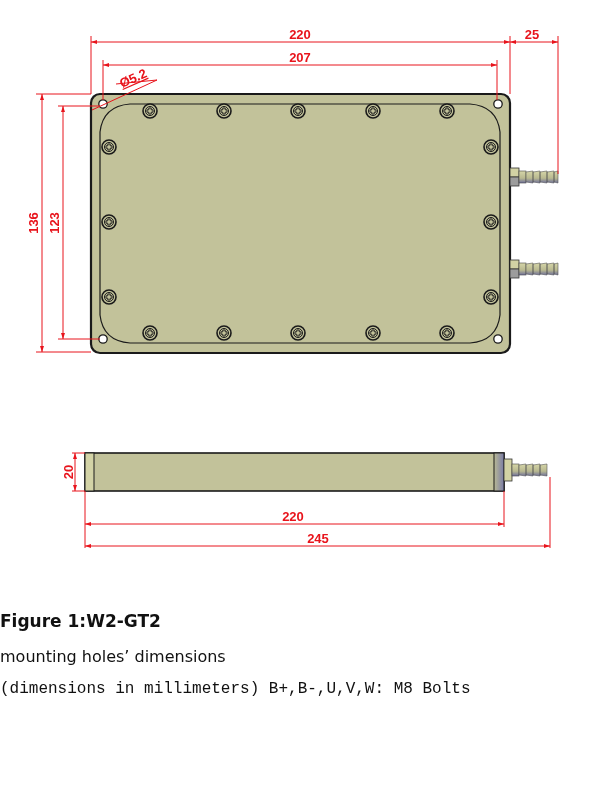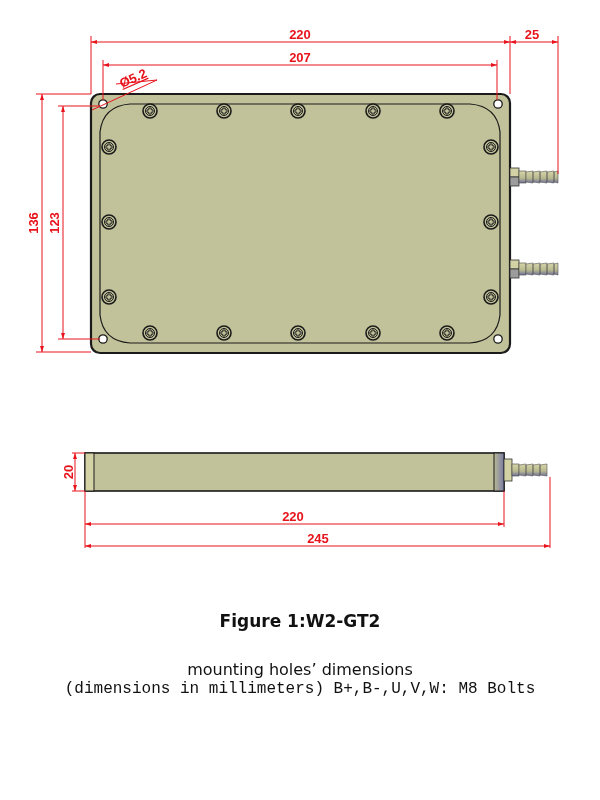--- a/index.html
+++ b/index.html
@@ -1,21 +1,21 @@
 <!DOCTYPE html>
 <html><head>
   <meta charset="utf-8">
   <style>
     html, body { margin: 0; padding: 0; background: #ffffff; }
     body { width: 600px; height: 800px; position: relative; overflow: hidden; font-family: "DejaVu Sans", sans-serif; }
     svg.drawing { position: absolute; left: 0; top: 0; }
     .dim { font-family: "Liberation Sans", sans-serif; font-weight: bold; font-size: 13px; fill: #e8141c; }
-    .caption { position: absolute; left: 0; width: 600px; text-align: center; color: #111; font-family: "DejaVu Sans", sans-serif; }
+    .caption { position: absolute; left: 0; width: 600px; color: #111; font-family: "DejaVu Sans", sans-serif; }
     .cap-title { top: 611px; font-size: 17px; font-weight: bold; }
-    .cap-line1 { top: 647px; font-size: 16px; margin-top: 13px; }
+    .cap-line1 { top: 647px; font-size: 16px; }
     .cap-line2 { top: 680px; font-size: 16px; font-family: Liberation Mono, monospace; }
   </style>
 </head>
 <body>
 
 <svg class="drawing" width="600" height="600" viewBox="0 0 600 600">
   <defs>
     <linearGradient id="barb" x1="0" y1="0" x2="0" y2="1">
       <stop offset="0" stop-color="#d6d6a8"></stop>
       <stop offset="0.6" stop-color="#b8b890"></stop>

